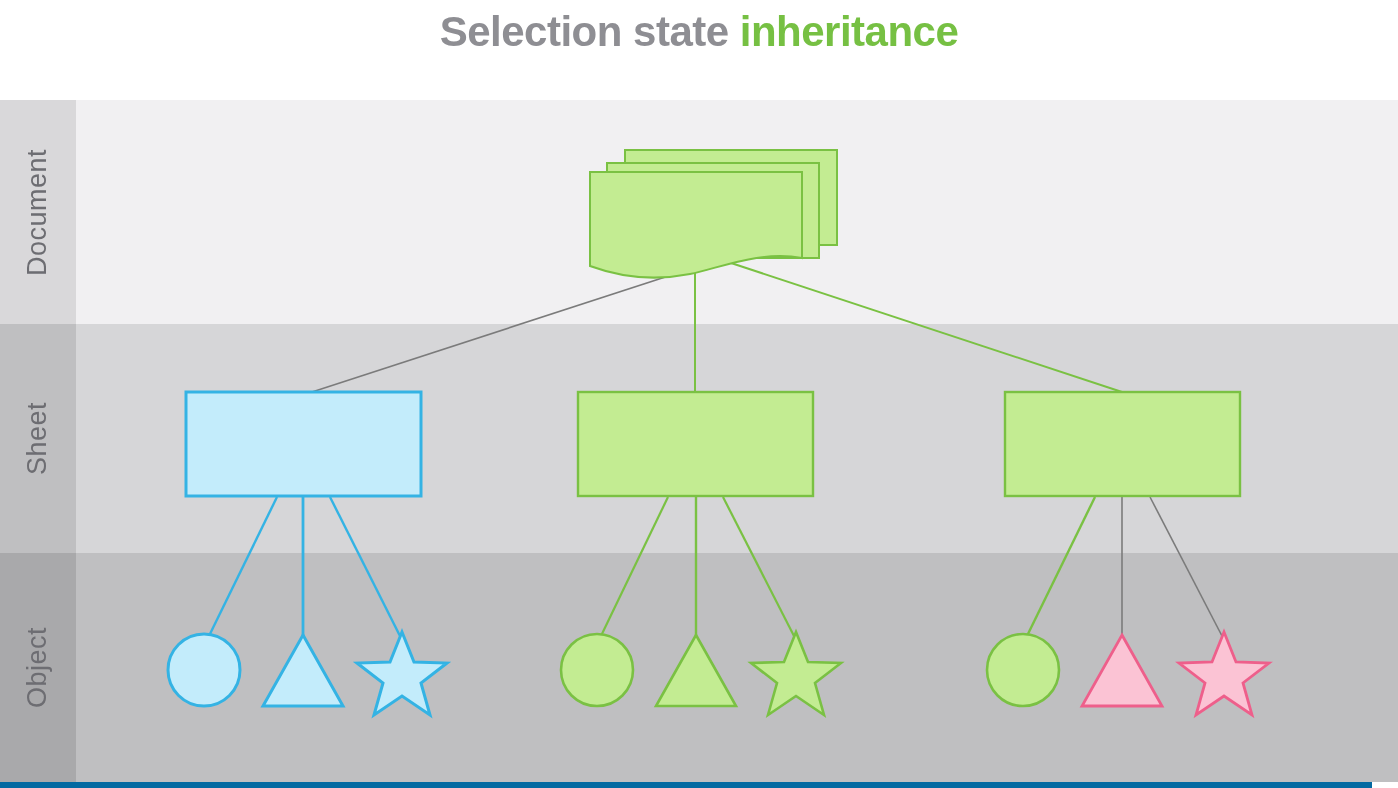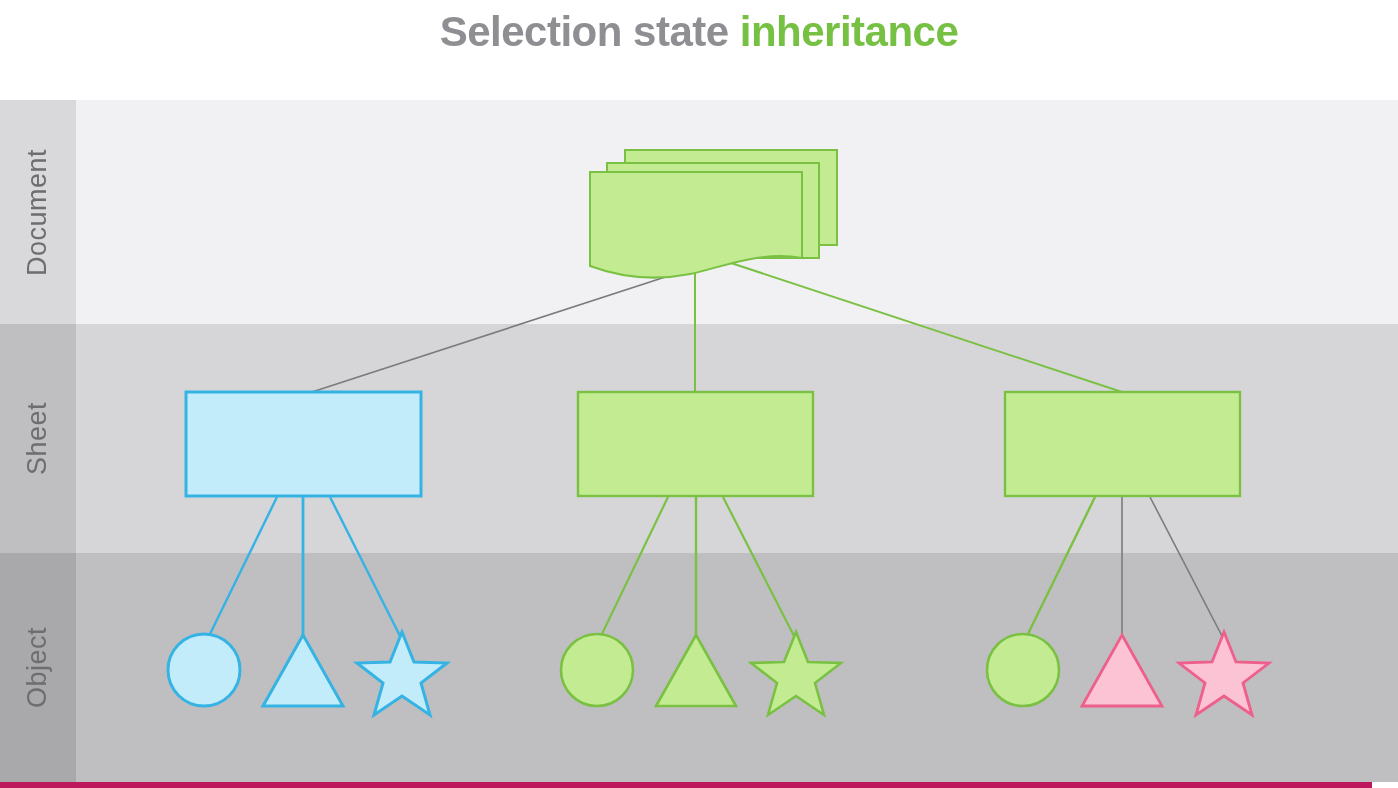--- a/index.html
+++ b/index.html
@@ -11,21 +11,21 @@
     width: 1398px;
     height: 788px;
     font-family: "Liberation Sans", sans-serif;
     overflow: hidden;
   }
 
   #slide {
     position: relative;
     width: 1372px;
     height: 788px;
-    background: #be185d;
+    background: #0369a1;
   }
 
   
   #title-bar {
     position: absolute;
     left: 0;
     top: 0;
     width: 1398px;
     height: 100px;
     background: #ffffff;

